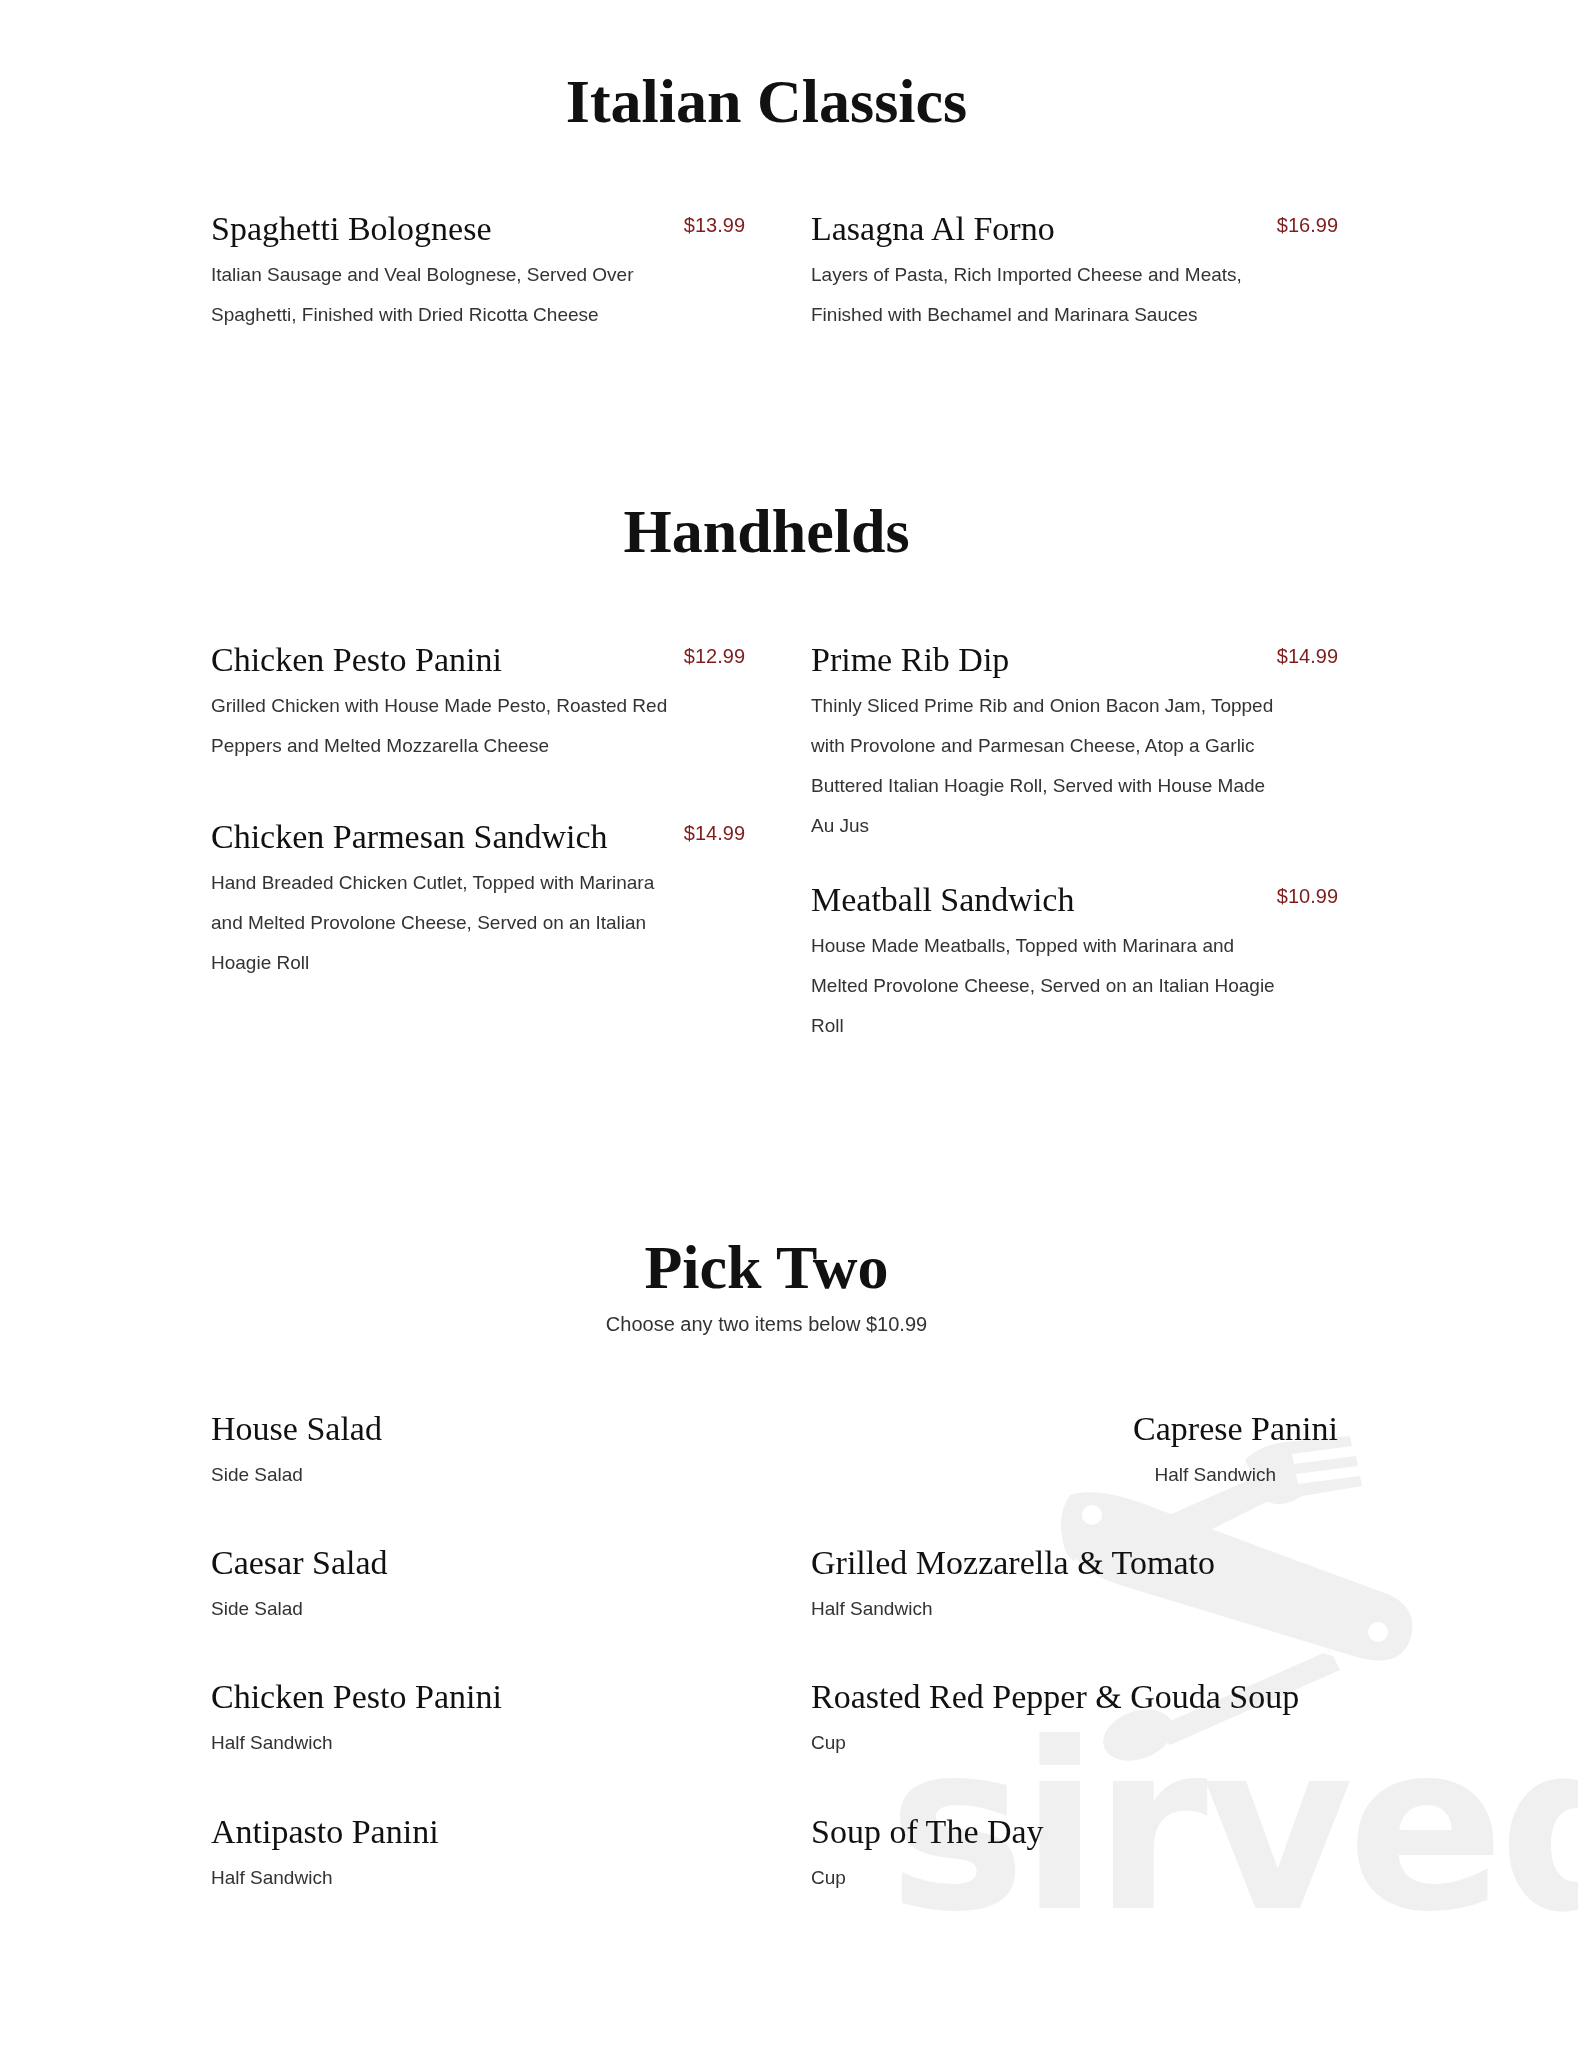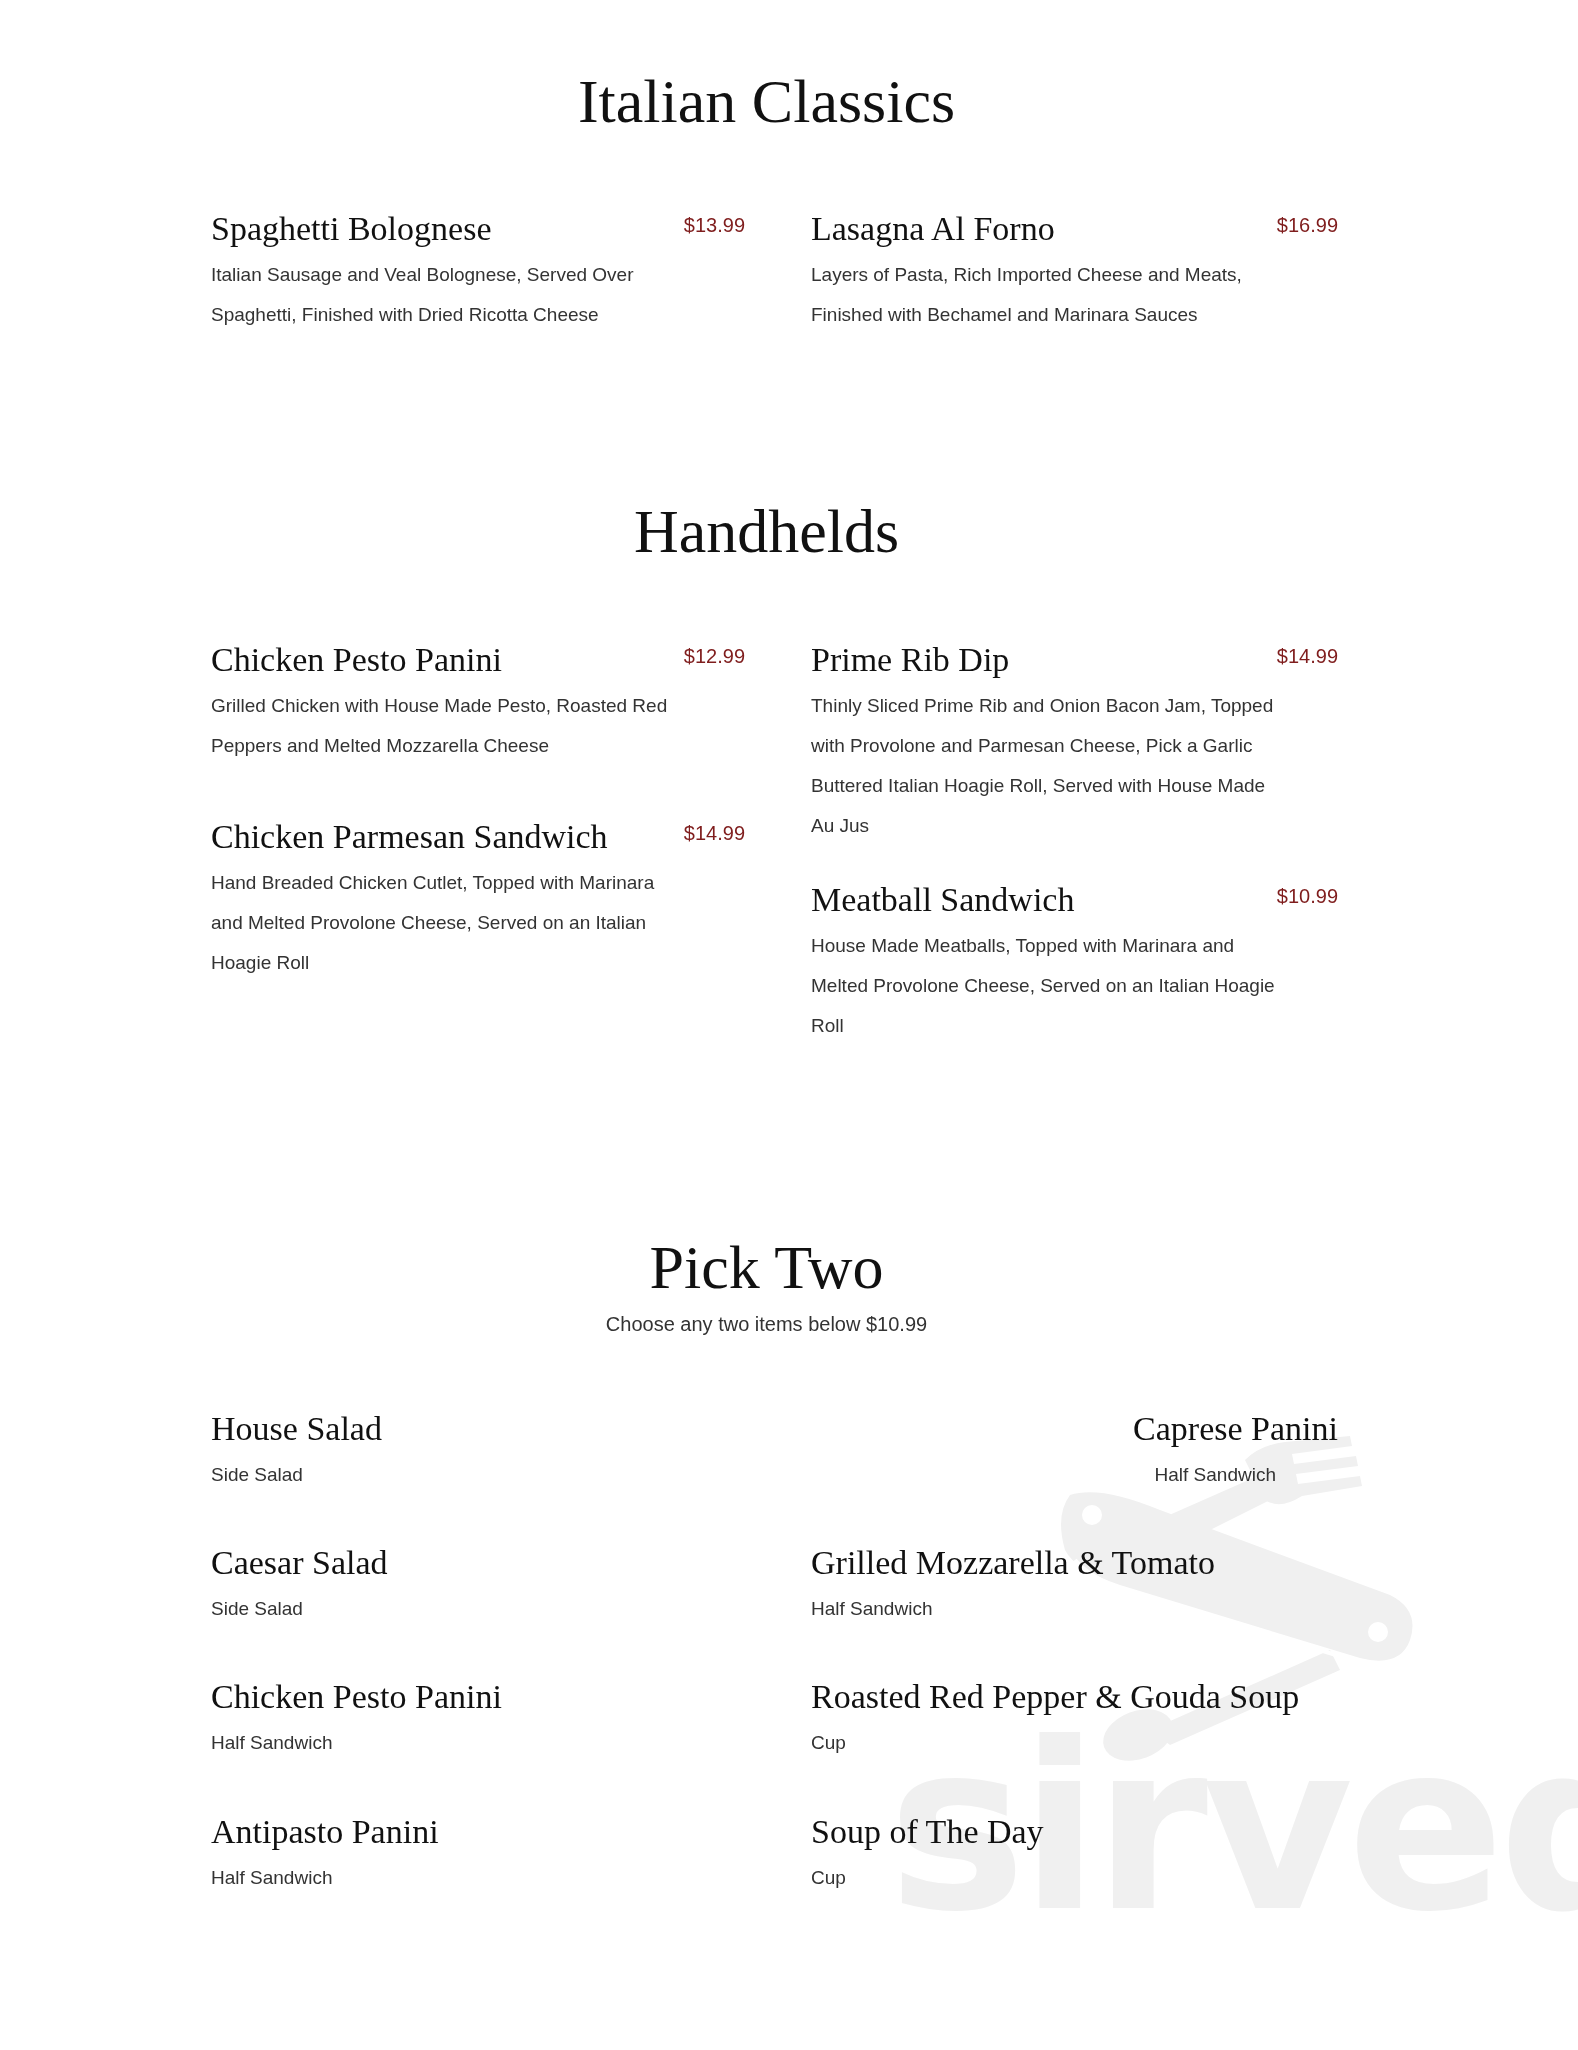--- a/index.html
+++ b/index.html
@@ -11,21 +11,21 @@
   .wm-text {
     position: absolute; left: 888px; top: 1712px; z-index: 0;
     font-family: "DejaVu Sans", sans-serif; font-weight: bold;
     font-size: 232px; line-height: 1; letter-spacing: -6px;
     color: #f0f0f0;
   }
 
   .heading {
     position: absolute; left: 203px; width: 1127px; text-align: center;
     font-family: "Liberation Serif", "DejaVu Serif", serif;
-    font-size: 62px; line-height: 1; color: #111111; margin: 0; font-weight: normal;
+    font-size: 62px; line-height: 1; color: #111111; margin: 0; font-weight: bold;
     z-index: 1;
   }
   .subheading {
     position: absolute; left: 203px; width: 1127px; text-align: center;
     font-family: "Liberation Sans", sans-serif; font-size: 20px; line-height: 1;
     color: #333333; z-index: 1;
   }
 
   .item { position: absolute; width: 534px; z-index: 1; margin-left: 8px; }
   .item.left { left: 203px; }
@@ -94,21 +94,21 @@
       <span class="item-price">$12.99</span>
     </div>
     <div class="item-desc">Grilled Chicken with House Made Pesto, Roasted Red Peppers and Melted Mozzarella Cheese</div>
   </div>
 
   <div class="item right" style="top:640px;">
     <div class="item-head">
       <span class="item-title">Prime Rib Dip</span>
       <span class="item-price">$14.99</span>
     </div>
-    <div class="item-desc">Thinly Sliced Prime Rib and Onion Bacon Jam, Topped with Provolone and Parmesan Cheese, Pick a Garlic Buttered Italian Hoagie Roll, Served with House Made Au Jus</div>
+    <div class="item-desc">Thinly Sliced Prime Rib and Onion Bacon Jam, Topped with Provolone and Parmesan Cheese, Atop a Garlic Buttered Italian Hoagie Roll, Served with House Made Au Jus</div>
   </div>
 
   <div class="item left" style="top:817px;">
     <div class="item-head">
       <span class="item-title">Chicken Parmesan Sandwich</span>
       <span class="item-price">$14.99</span>
     </div>
     <div class="item-desc">Hand Breaded Chicken Cutlet, Topped with Marinara and Melted Provolone Cheese, Served on an Italian Hoagie Roll</div>
   </div>
 

